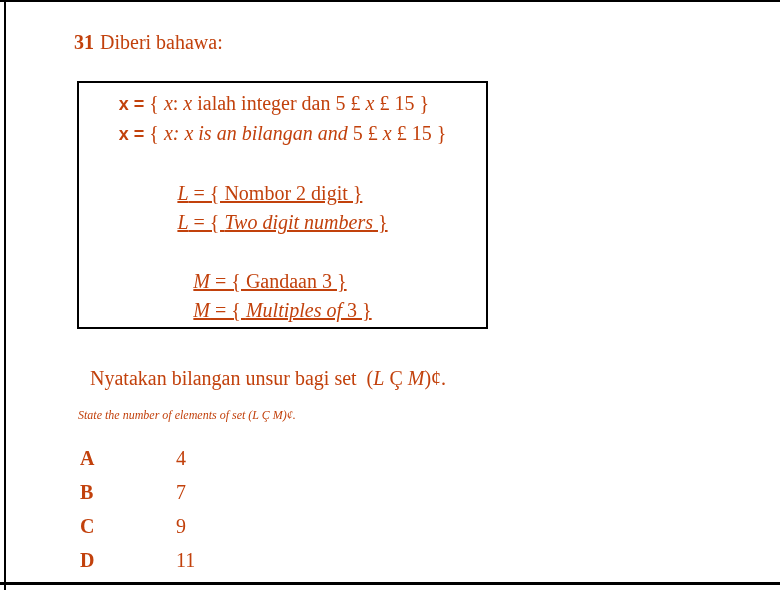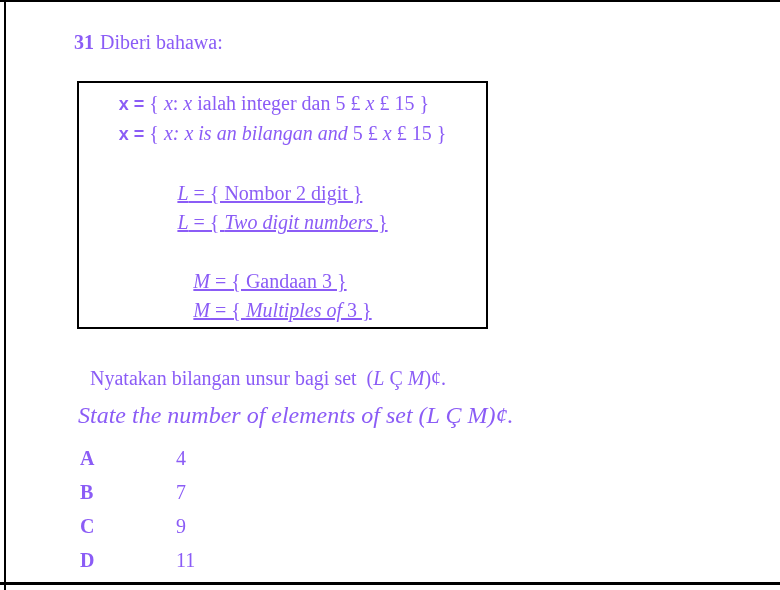--- a/index.html
+++ b/index.html
@@ -1,21 +1,21 @@
 <!DOCTYPE html>
 <html><head>
 <meta charset="utf-8">
 <style>
   html, body { margin: 0; padding: 0; background: #ffffff; }
   .page {
     position: relative;
     width: 780px;
     height: 590px;
     background: #ffffff;
-    color: #8b5cf6;
+    color: #c2410c;
     font-family: "Liberation Serif", "DejaVu Serif", serif;
     overflow: hidden;
   }
   .rule { position: absolute; background: #000000; }
   .rule-top    { left: 0; top: 0; width: 780px; height: 2px; }
   .rule-left   { left: 4px; top: 0; width: 2px; height: 590px; }
   .rule-bottom { left: 0; top: 582px; width: 780px; height: 3px; }
 
   .q-header { position: absolute; left: 54px; top: 8px; font-size: 20px; white-space: pre; }
   .q-number { font-weight: 700; margin-right: 6px; }
@@ -38,21 +38,21 @@
 
   .seg-rm { font-style: normal; }
   .seg-it { font-style: italic; }
   .seg-sx {
     font-family: "Liberation Sans", "DejaVu Sans", sans-serif;
     font-weight: 700;
     font-size: 18px;
   }
 
   .statement-ms { position: absolute; left: 90px; top: 364px; font-size: 20px; white-space: pre; }
-  .statement-en { position: absolute; left: 78px; top: 401px; font-size: 24px; white-space: pre; }
+  .statement-en { position: absolute; left: 78px; top: 401px; font-size: 12px; white-space: pre; }
 
   .options { position: absolute; left: 80px; top: 447px; }
   .option-row { display: flex; align-items: baseline; height: 23px; margin-bottom: 11px; font-size: 20px; }
   .option-letter { font-weight: 700; width: 96px; }
   .option-value { font-weight: 400; }
 </style>
 </head>
 <body>
 
 <div class="page">

